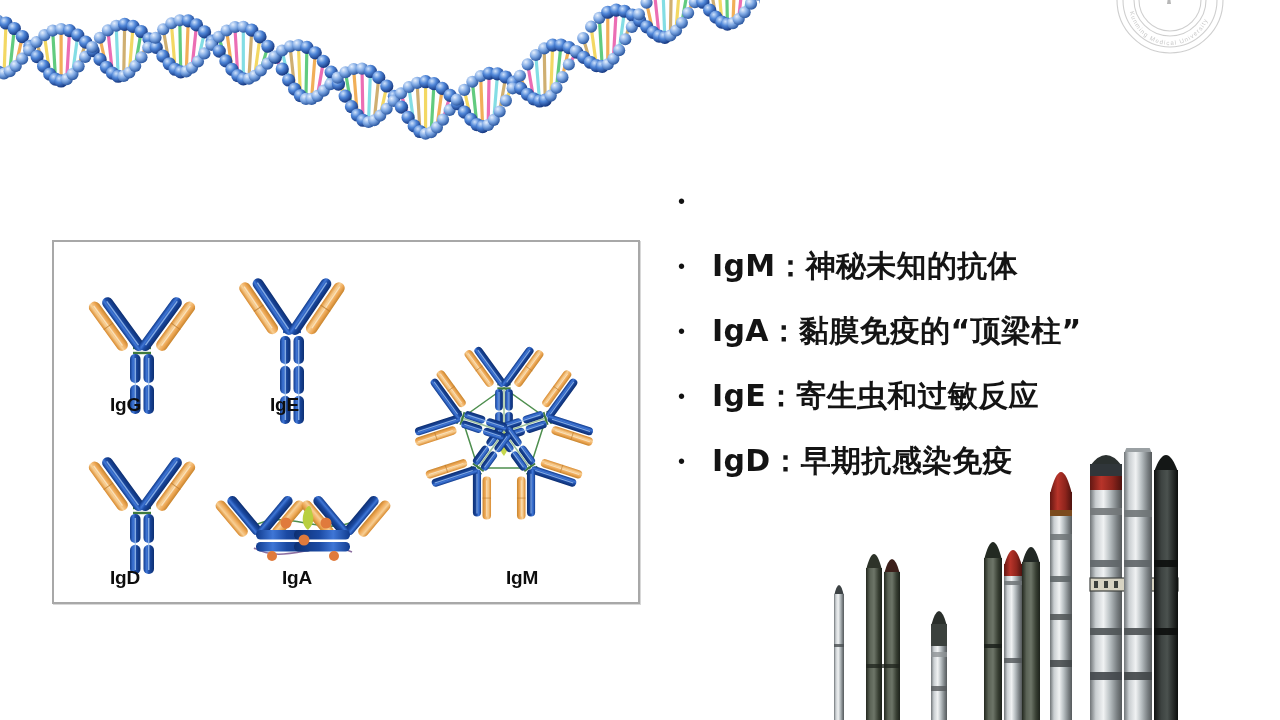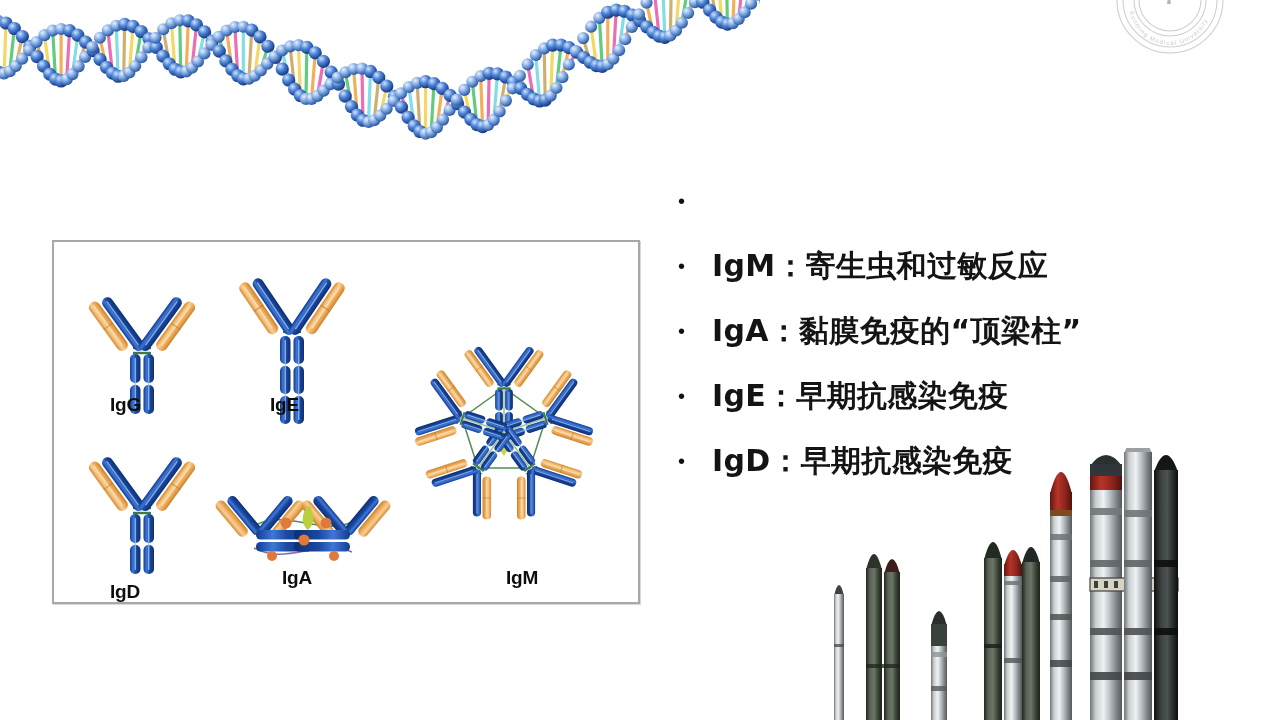--- a/index.html
+++ b/index.html
@@ -588,40 +588,40 @@
             </g>
           <g transform="rotate(288) translate(0,-46)">
               <use href="#monomer" transform="scale(.74)"></use>
             </g>
         </g>
       </g>
     </svg>
 
     <div class="ab-label" style="left:56px;top:152px;">IgG</div>
     <div class="ab-label" style="left:216px;top:152px;">IgE</div>
-    <div class="ab-label" style="left:56px;top:339px;">IgD</div>
+    <div class="ab-label" style="left:56px;top:325px;">IgD</div>
     <div class="ab-label" style="left:228px;top:325px;">IgA</div>
     <div class="ab-label" style="left:452px;top:325px;">IgM</div>
   </div>
 
   <div id="bullet-list">
     <div class="bullet-row">
       <span class="bullet-dot">•</span>
     </div>
     <div class="bullet-row">
       <span class="bullet-dot">•</span>
-      <span class="bullet-text">IgM：寄生虫和过敏反应</span>
+      <span class="bullet-text">IgM：神秘未知的抗体</span>
     </div>
     <div class="bullet-row">
       <span class="bullet-dot">•</span>
       <span class="bullet-text">IgA：黏膜免疫的“顶梁柱”</span>
     </div>
     <div class="bullet-row">
       <span class="bullet-dot">•</span>
-      <span class="bullet-text">IgE：早期抗感染免疫</span>
+      <span class="bullet-text">IgE：寄生虫和过敏反应</span>
     </div>
     <div class="bullet-row">
       <span class="bullet-dot">•</span>
       <span class="bullet-text">IgD：早期抗感染免疫</span>
     </div>
   </div>
 
   <div id="missile-figure">
     <svg width="448" height="272" viewBox="0 0 448 272">
       <defs>

